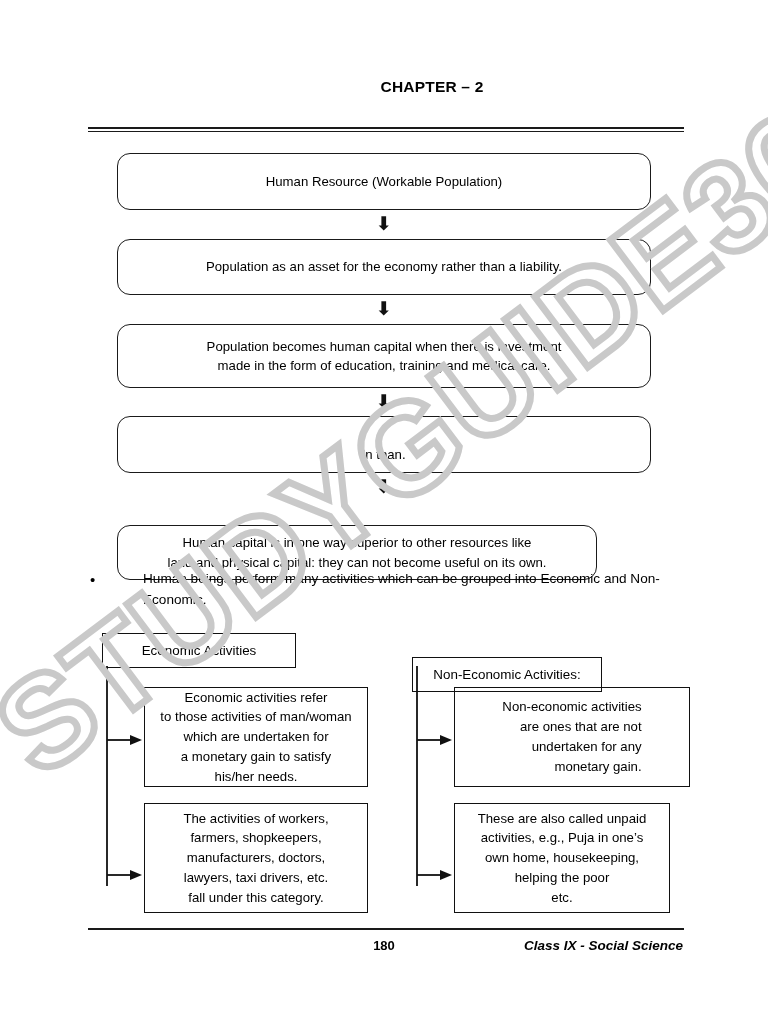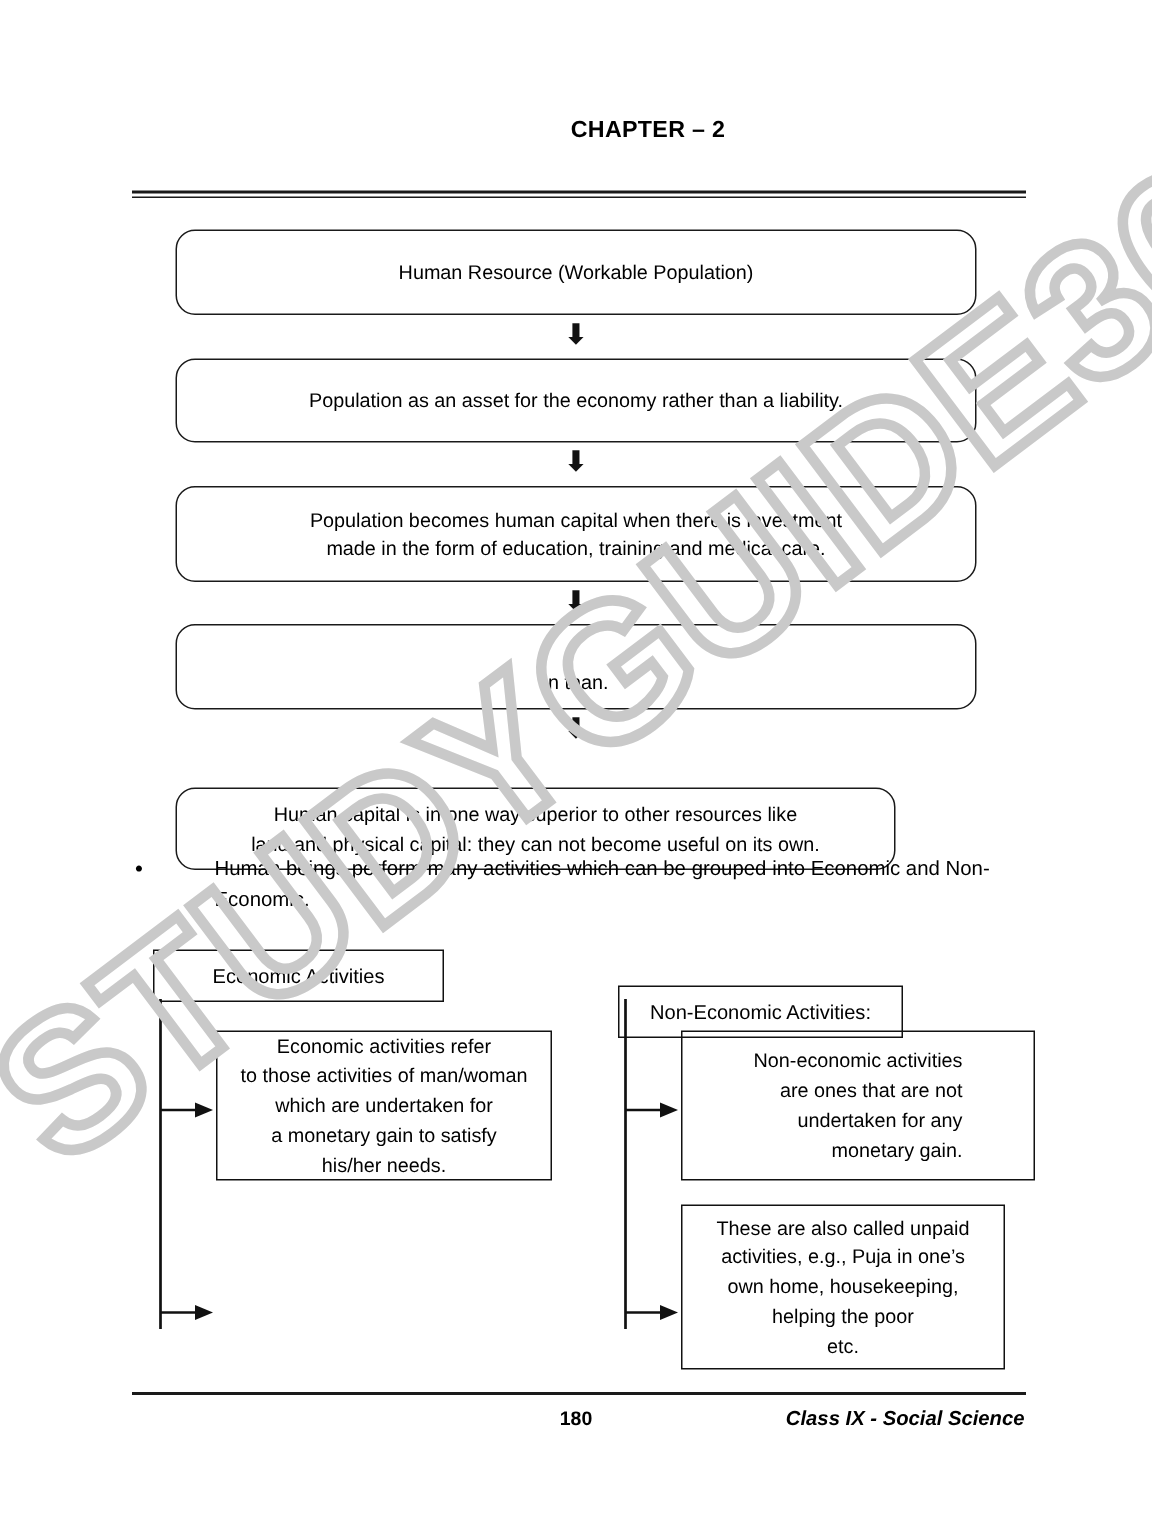--- a/index.html
+++ b/index.html
@@ -260,20 +260,29 @@
   <div class="leaf-box" style="left:144px; top:687px; width:224px; height:100px;">
     <span class="txt">
       <span>Economic activities refer</span><br>
       <span>to those activities of man/woman</span><br>
       <span>which are undertaken for</span><br>
       <span>a monetary gain to satisfy</span><br>
       <span>his/her needs.</span>
     </span>
   </div>
 
+  <div class="leaf-box" style="left:144px; top:803px; width:224px; height:110px;">
+    <span class="txt">
+      <span>The activities of workers,</span><br>
+      <span>farmers, shopkeepers,</span><br>
+      <span>manufacturers, doctors,</span><br>
+      <span>lawyers, taxi drivers, etc.</span><br>
+      <span>fall under this category.</span>
+    </span>
+  </div>
 
   <div class="leaf-box" style="left:454px; top:687px; width:236px; height:100px;text-align:right;">
     <span class="txt">
       <span>Non-economic activities</span><br>
       <span>are ones that are not</span><br>
       <span>undertaken for any</span><br>
       <span>monetary gain.</span>
     </span>
   </div>
 

